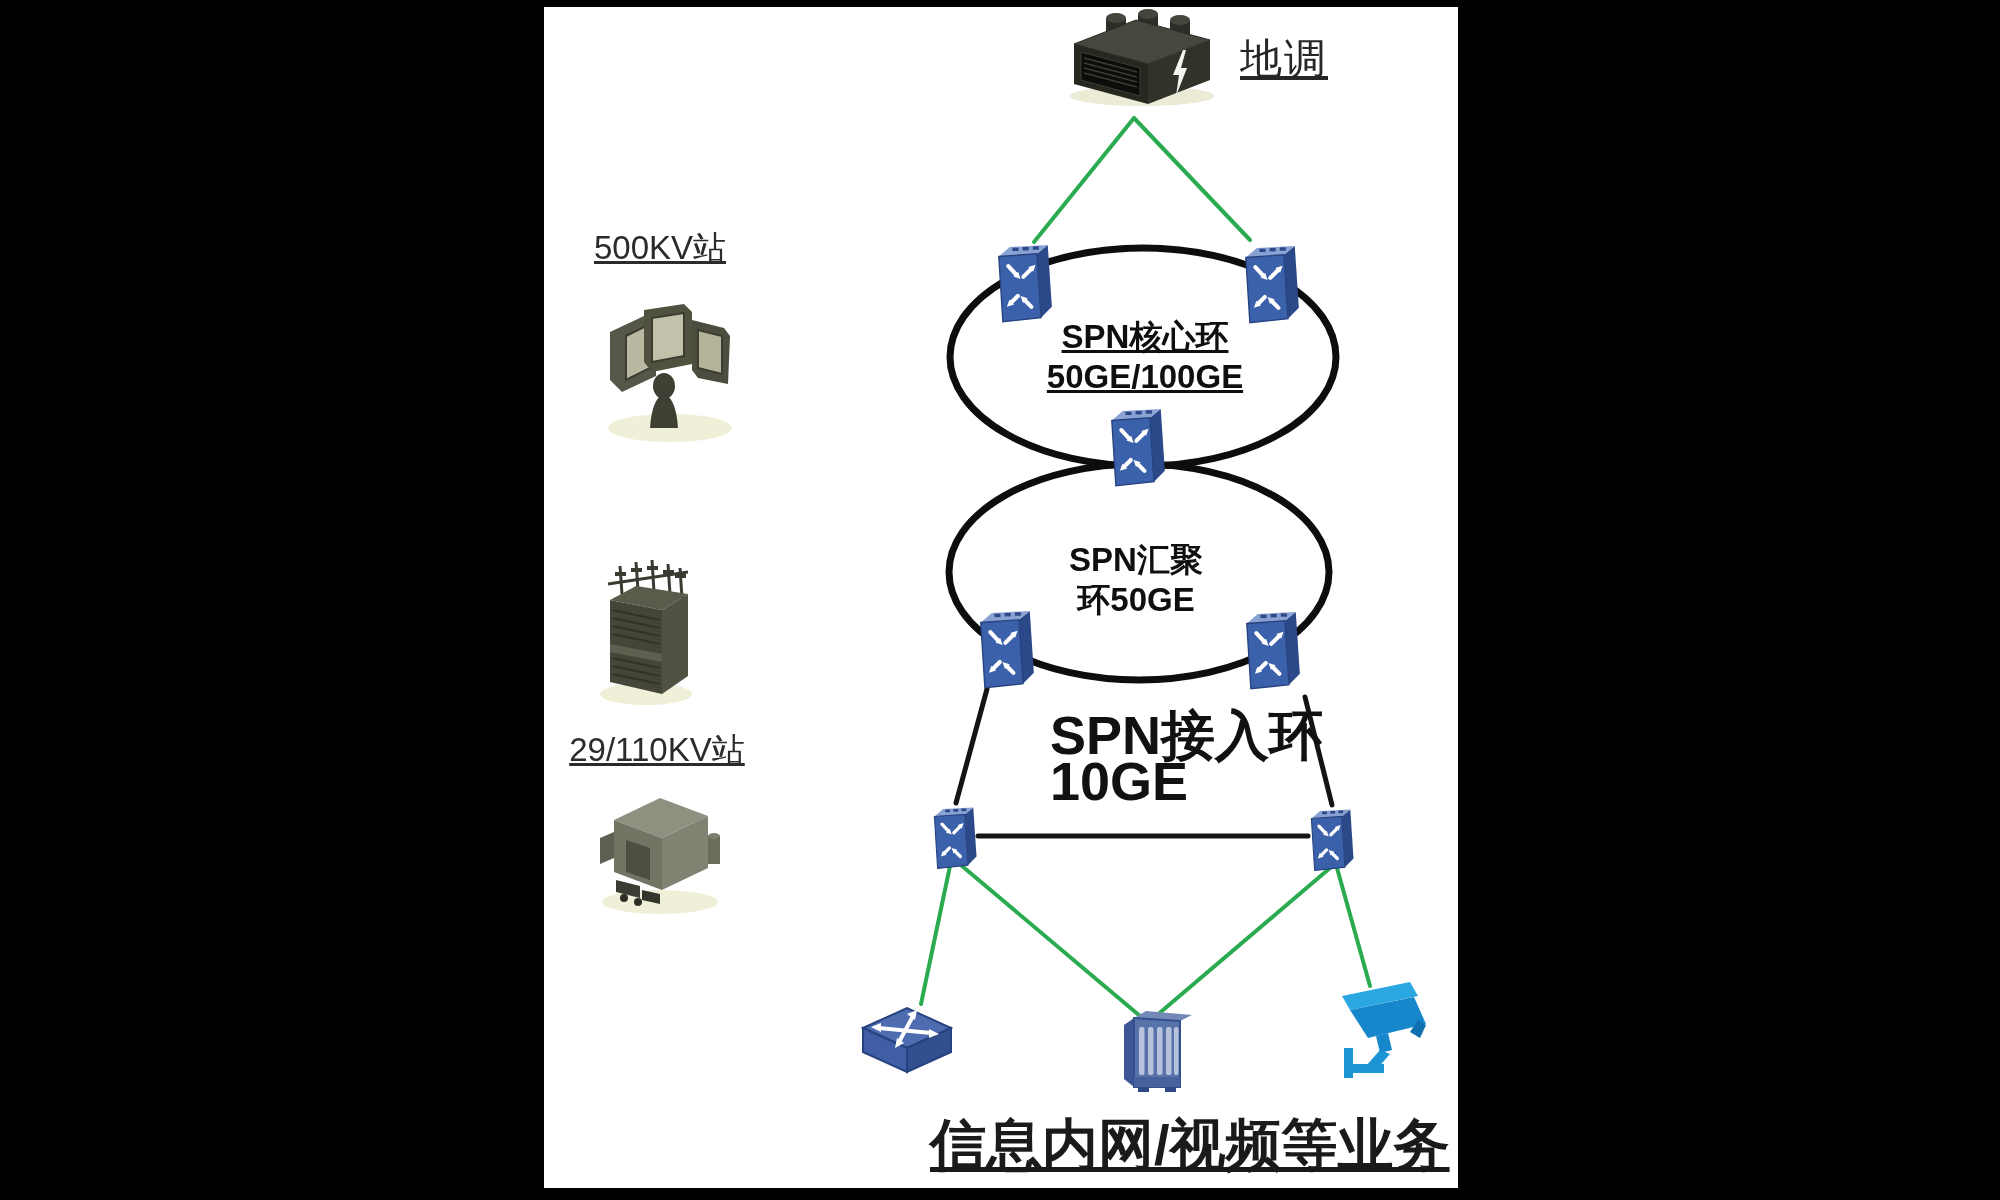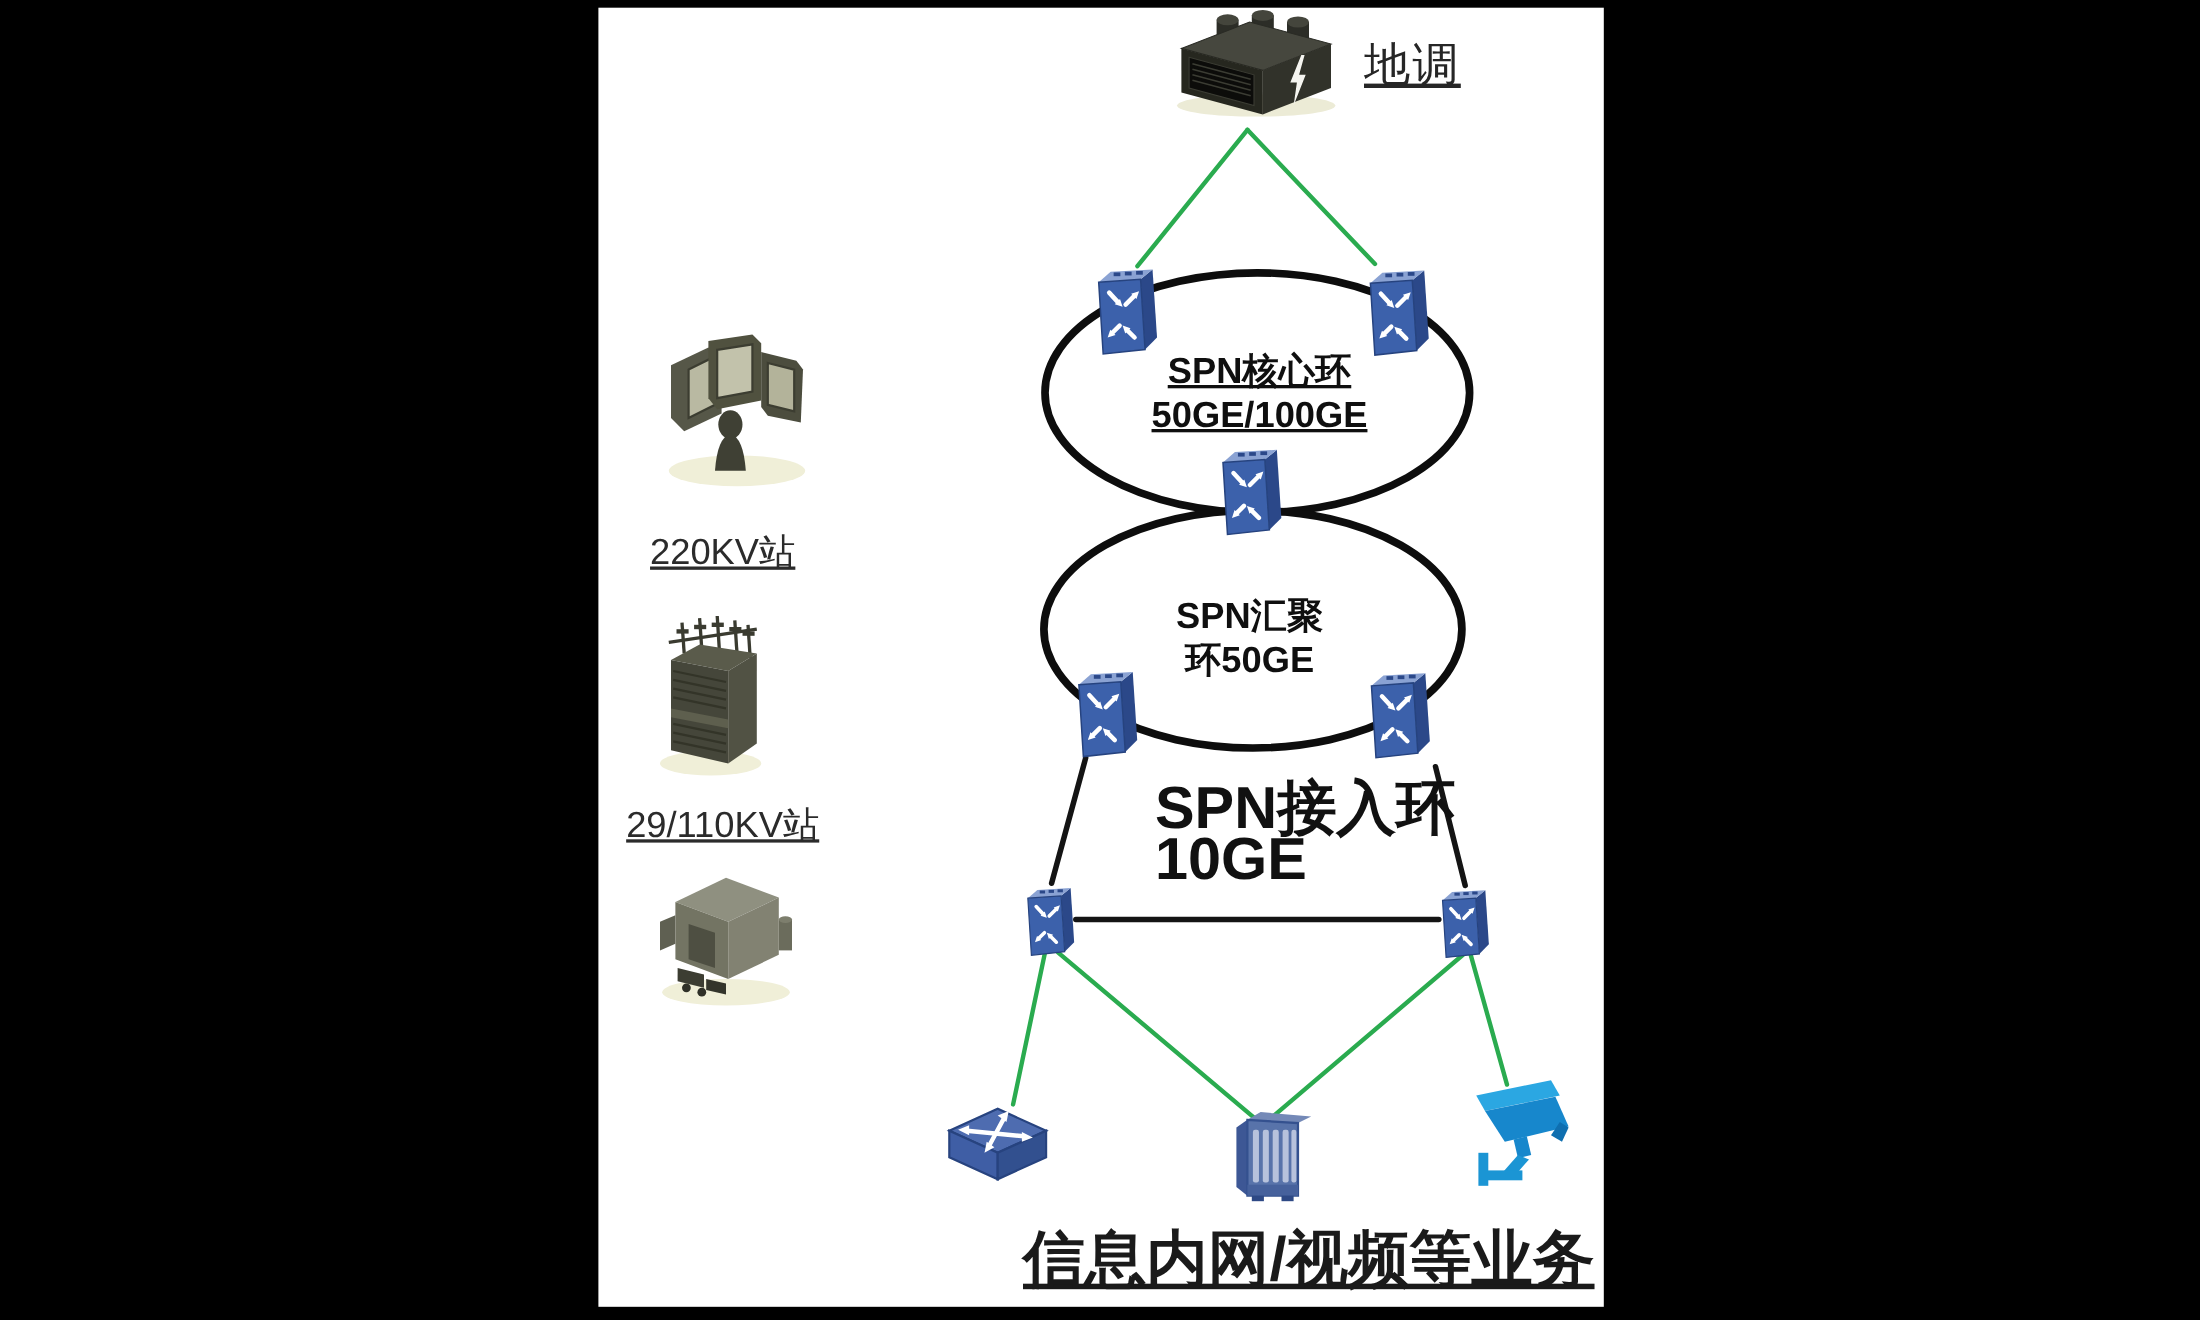--- a/index.html
+++ b/index.html
@@ -126,33 +126,33 @@
   </div>
   <div class="ringlbl agg-lbl">
     <span class="l">SPN汇聚</span>
     <span class="l">环50GE</span>
   </div>
   <div class="ringlbl access-lbl">
     <span class="l">SPN接入环</span>
     <span class="l">10GE</span>
   </div>
 
+  <div class="lbl station-lbl" style="left:550px;top:226px">500KV站</div>
   <svg class="abs" style="left:600px;top:280px" width="140" height="165" viewBox="0 0 140 165">
     <ellipse cx="70" cy="148" rx="62" ry="14" fill="#f0efd8"></ellipse>
     <polygon points="10,52 44,36 56,44 56,96 22,112 10,100" fill="#565748"></polygon>
     <polygon points="26,56 50,44 50,88 26,100" fill="#b9b9a2" stroke="#3c3d31" stroke-width="2"></polygon>
     <polygon points="44,30 84,24 92,32 92,84 52,92 44,82" fill="#50513f"></polygon>
     <polygon points="52,38 84,33 84,76 52,82" fill="#c2c2ab" stroke="#3c3d31" stroke-width="2"></polygon>
     <polygon points="92,40 124,48 130,56 128,104 98,98 92,90" fill="#4c4d3e"></polygon>
     <polygon points="98,50 122,56 122,94 98,88" fill="#b3b39a" stroke="#3c3d31" stroke-width="2"></polygon>
     <ellipse cx="64" cy="106" rx="11" ry="13" fill="#3f4034"></ellipse>
     <path d="M50,148 Q52,118 64,114 Q76,118 78,148 Z" fill="#3f4034"></path>
   </svg>
 
-  <div class="lbl station-lbl" style="left:547px;top:480px">220KV站</div>
   <svg class="abs" style="left:596px;top:548px" width="104" height="158" viewBox="0 0 104 158">
     <ellipse cx="50" cy="146" rx="46" ry="11" fill="#f0efd8"></ellipse>
     <g stroke="#3a3b30" stroke-width="3">
       <line x1="12" y1="36" x2="92" y2="24"></line>
       <line x1="24" y1="18" x2="26" y2="46"></line>
         <line x1="40" y1="14" x2="42" y2="42"></line>
       <line x1="56" y1="12" x2="58" y2="44"></line>
         <line x1="72" y1="16" x2="74" y2="46"></line>
         <line x1="84" y1="20" x2="86" y2="50"></line>
     </g>

